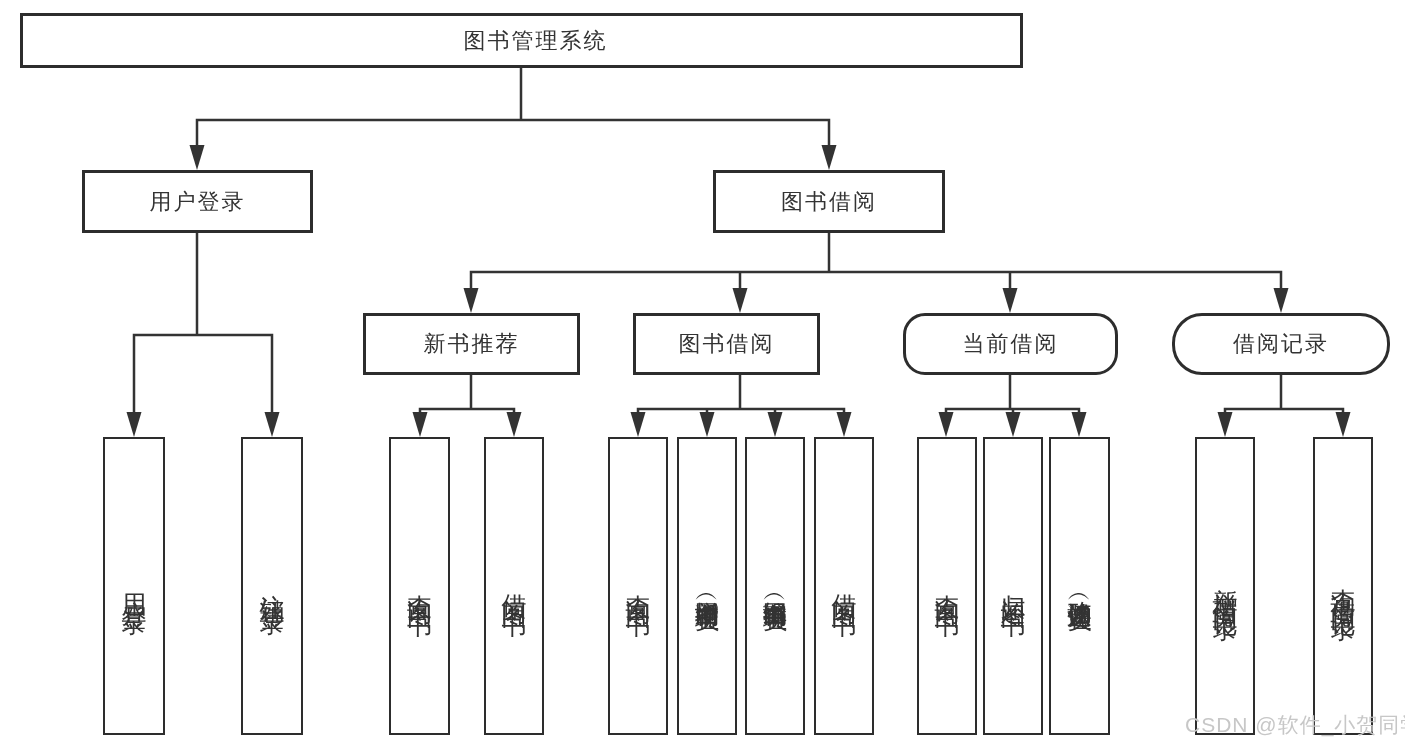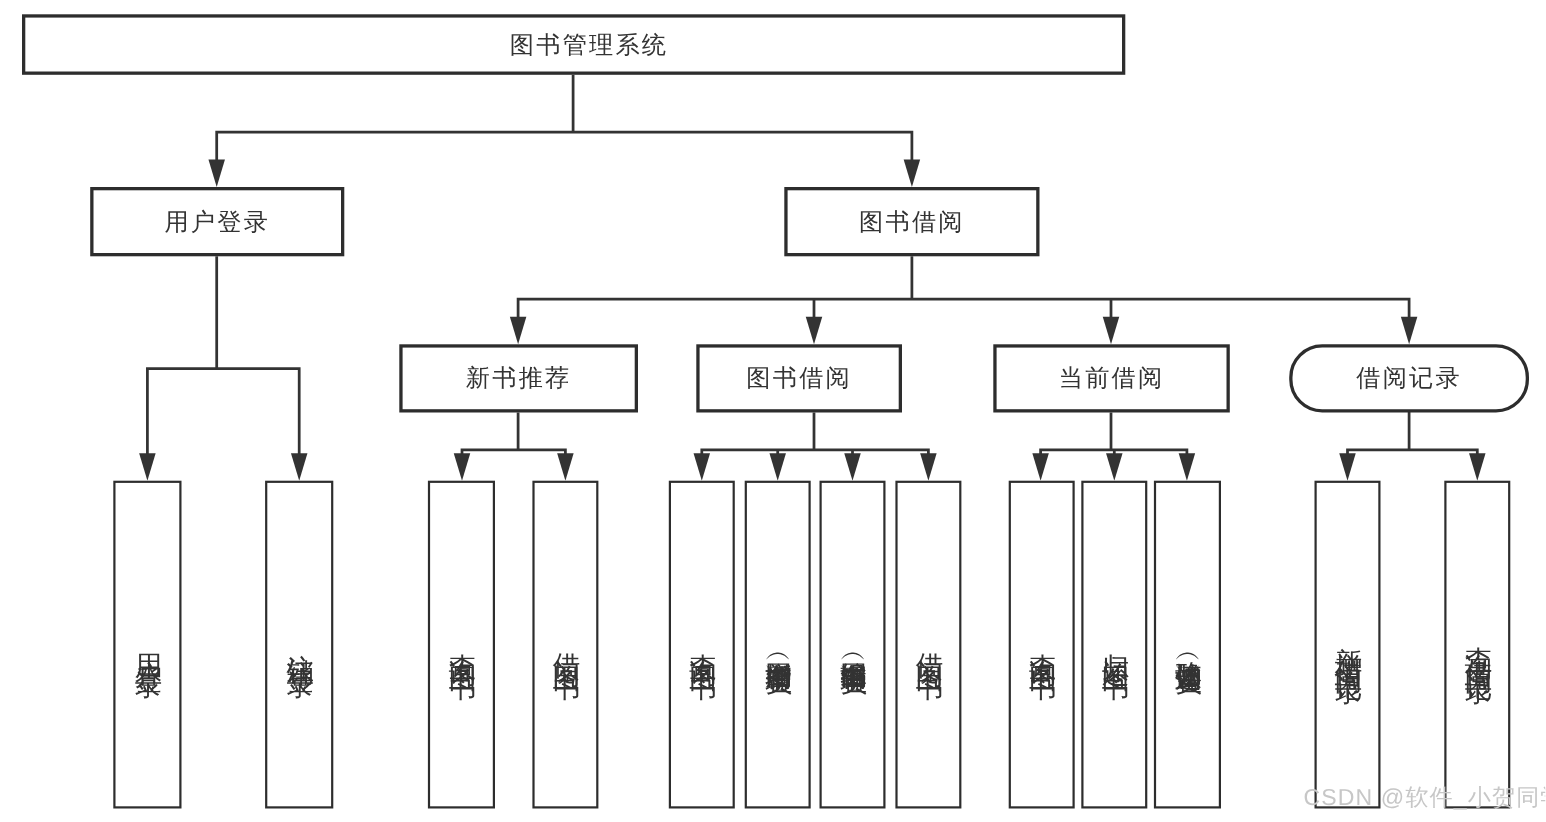--- a/index.html
+++ b/index.html
@@ -98,21 +98,21 @@
       <polygon points="1335.5,412 1350.5,412 1343,437" fill="#333333"></polygon>
     </svg>
 
   <div class="box hbox" style="left:20px; top:13px; width:1003px; height:55px;padding-left:28px;">图书管理系统</div>
 
   <div class="box hbox" style="left:82px; top:170px; width:231px; height:63px;">用户登录</div>
   <div class="box hbox" style="left:713px; top:170px; width:232px; height:63px;">图书借阅</div>
 
   <div class="box hbox" style="left:363px; top:313px; width:217px; height:62px;">新书推荐</div>
   <div class="box hbox" style="left:633px; top:313px; width:187px; height:62px;">图书借阅</div>
-  <div class="box hbox" style="left:903px; top:313px; width:215px; height:62px;">当前借阅</div>
+  <div class="box hbox" style="left:903px; top:313px; width:215px; height:62px;border-radius:22px;">当前借阅</div>
   <div class="box hbox" style="left:1172px; top:313px; width:218px; height:62px;border-radius:30px;">借阅记录</div>
 
   <div class="box vbox" style="left:103px; top:437px; width:62px; height:298px;">
     <span class="vtext">用户登录</span>
   </div>
   <div class="box vbox" style="left:241px; top:437px; width:62px; height:298px;">
     <span class="vtext">注销登录</span>
   </div>
 
   <div class="box vbox" style="left:389px; top:437px; width:61px; height:298px;">

